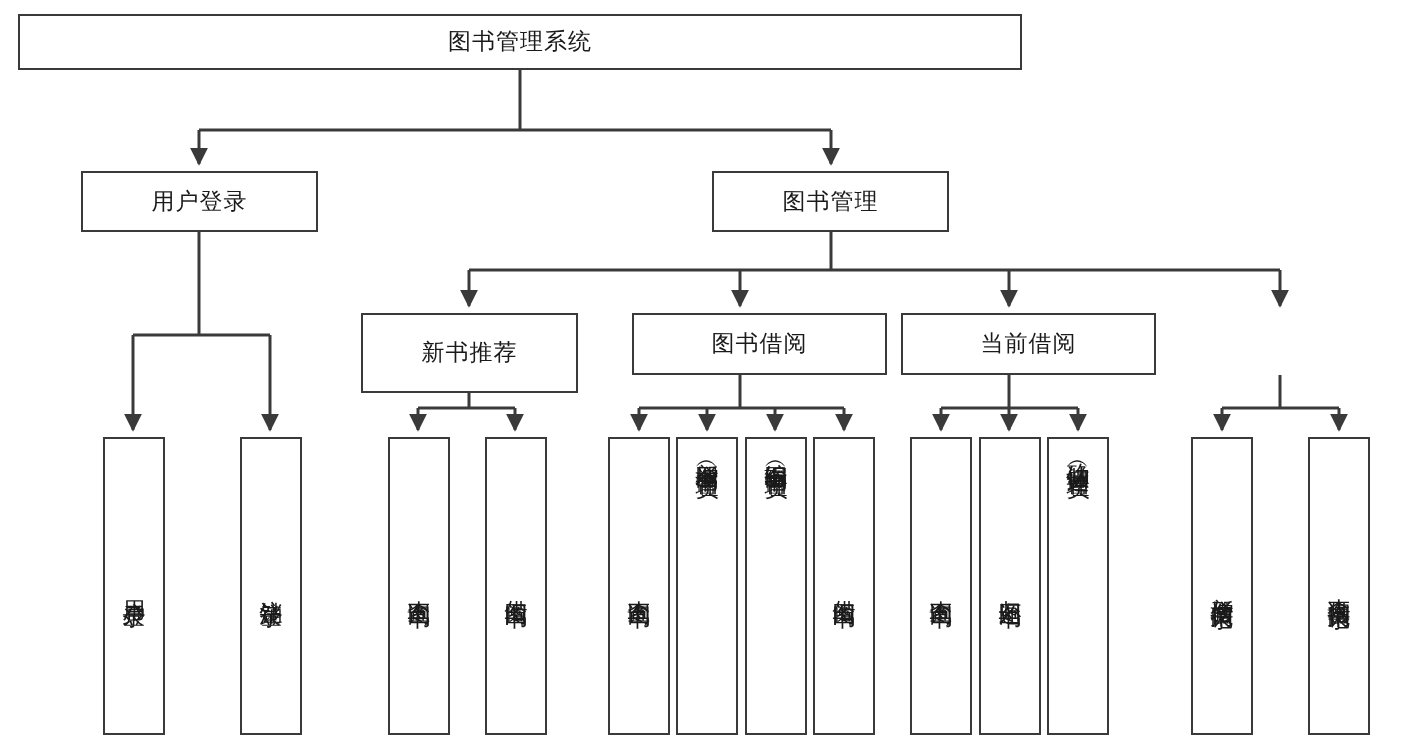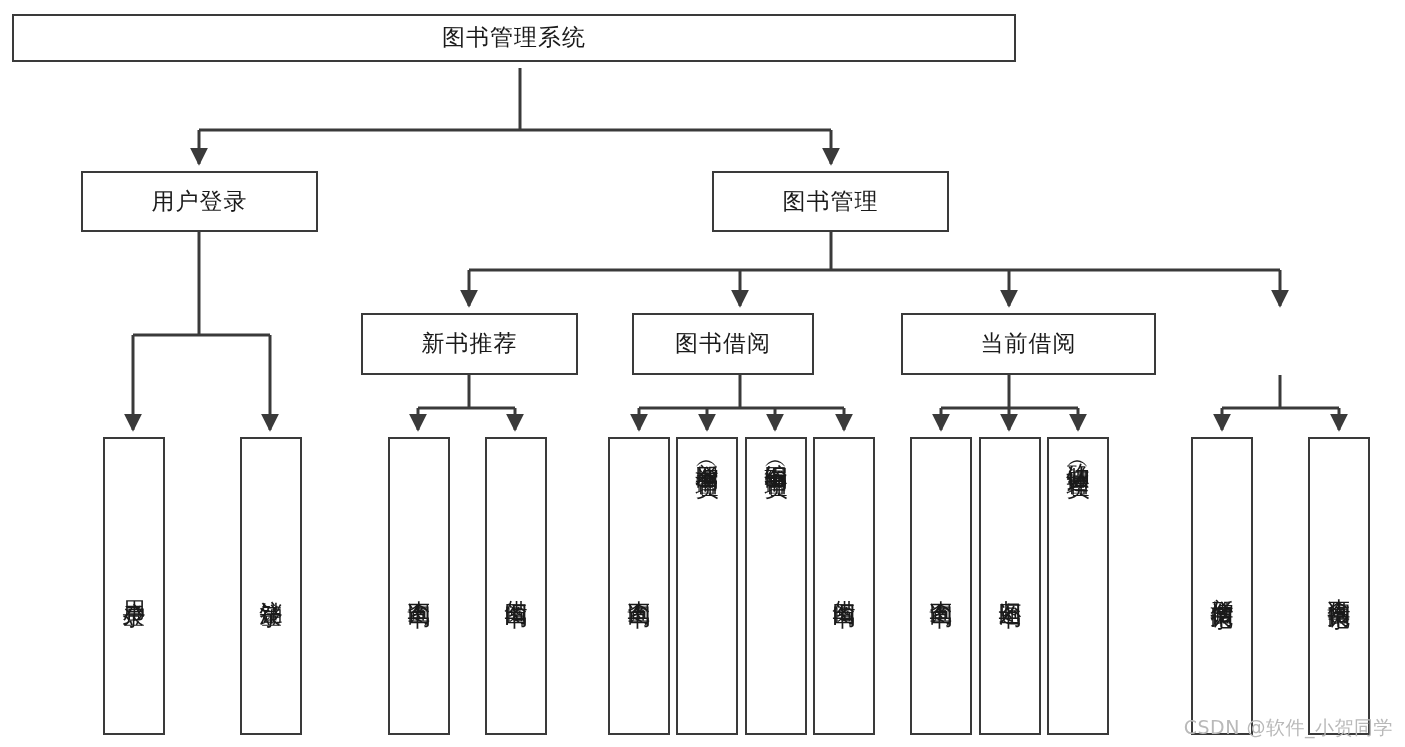--- a/index.html
+++ b/index.html
@@ -112,35 +112,35 @@
       <path d="M 1009 408 L 1009 430" marker-end="url(#arrow)"></path>
       <path d="M 1078 408 L 1078 430" marker-end="url(#arrow)"></path>
 
       <path d="M 1280 375 L 1280 408"></path>
       <path d="M 1222 408 L 1339 408"></path>
       <path d="M 1222 408 L 1222 430" marker-end="url(#arrow)"></path>
       <path d="M 1339 408 L 1339 430" marker-end="url(#arrow)"></path>
     </g>
   </svg>
 
-  <div class="node horizontal" style="left:12px;top:14px;width:1004px;height:48px;">
+  <div class="node horizontal" style="left:18px;top:14px;width:1004px;height:56px;">
     <span class="node-label">图书管理系统</span>
   </div>
 
   <div class="node horizontal" style="left:81px;top:171px;width:237px;height:61px;">
     <span class="node-label">用户登录</span>
   </div>
   <div class="node horizontal" style="left:712px;top:171px;width:237px;height:61px;align-items:center;">
     <span class="node-label">图书管理</span>
   </div>
 
-  <div class="node horizontal" style="left:361px;top:313px;width:217px;height:62px;">
+  <div class="node horizontal" style="left:361px;top:313px;width:217px;height:80px;">
     <span class="node-label">新书推荐</span>
   </div>
-  <div class="node horizontal" style="left:632px;top:313px;width:182px;height:62px;">
+  <div class="node horizontal" style="left:632px;top:313px;width:255px;height:62px;">
     <span class="node-label">图书借阅</span>
   </div>
   <div class="node horizontal" style="left:901px;top:313px;width:255px;height:62px;">
     <span class="node-label">当前借阅</span>
   </div>
 
   <div class="node vertical center-v" style="left:103px;top:437px;width:62px;height:298px;">
     <span class="node-label">用户登录</span>
   </div>
   <div class="node vertical center-v" style="left:240px;top:437px;width:62px;height:298px;">
@@ -177,14 +177,13 @@
     <span class="node-label">确认归还（管理员）</span>
   </div>
 
   <div class="node vertical center-v" style="left:1191px;top:437px;width:62px;height:298px;">
     <span class="node-label">新增借阅记录</span>
   </div>
   <div class="node vertical center-v" style="left:1308px;top:437px;width:62px;height:298px;">
     <span class="node-label">查询借阅记录</span>
   </div>
 
-  <div class="watermark">CSDN @软件_小贺同学</div>
 </div>
 
 </body></html>

